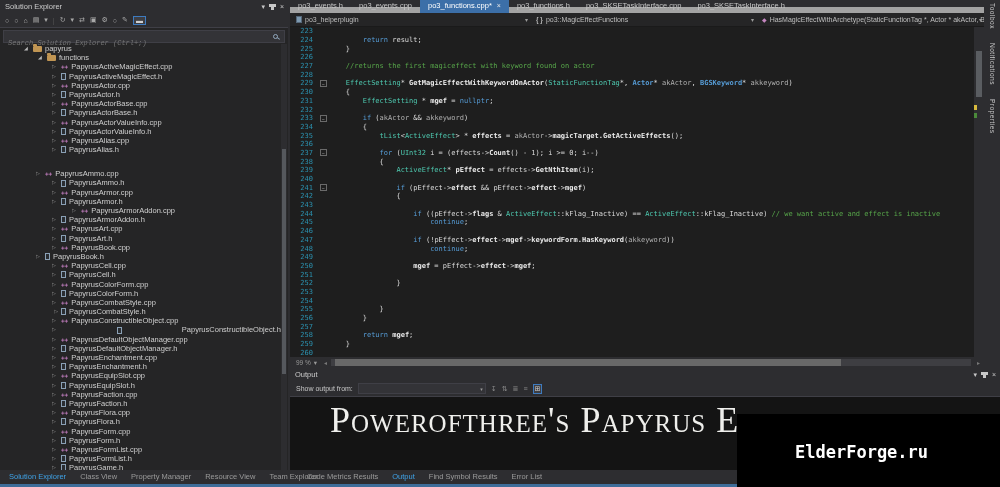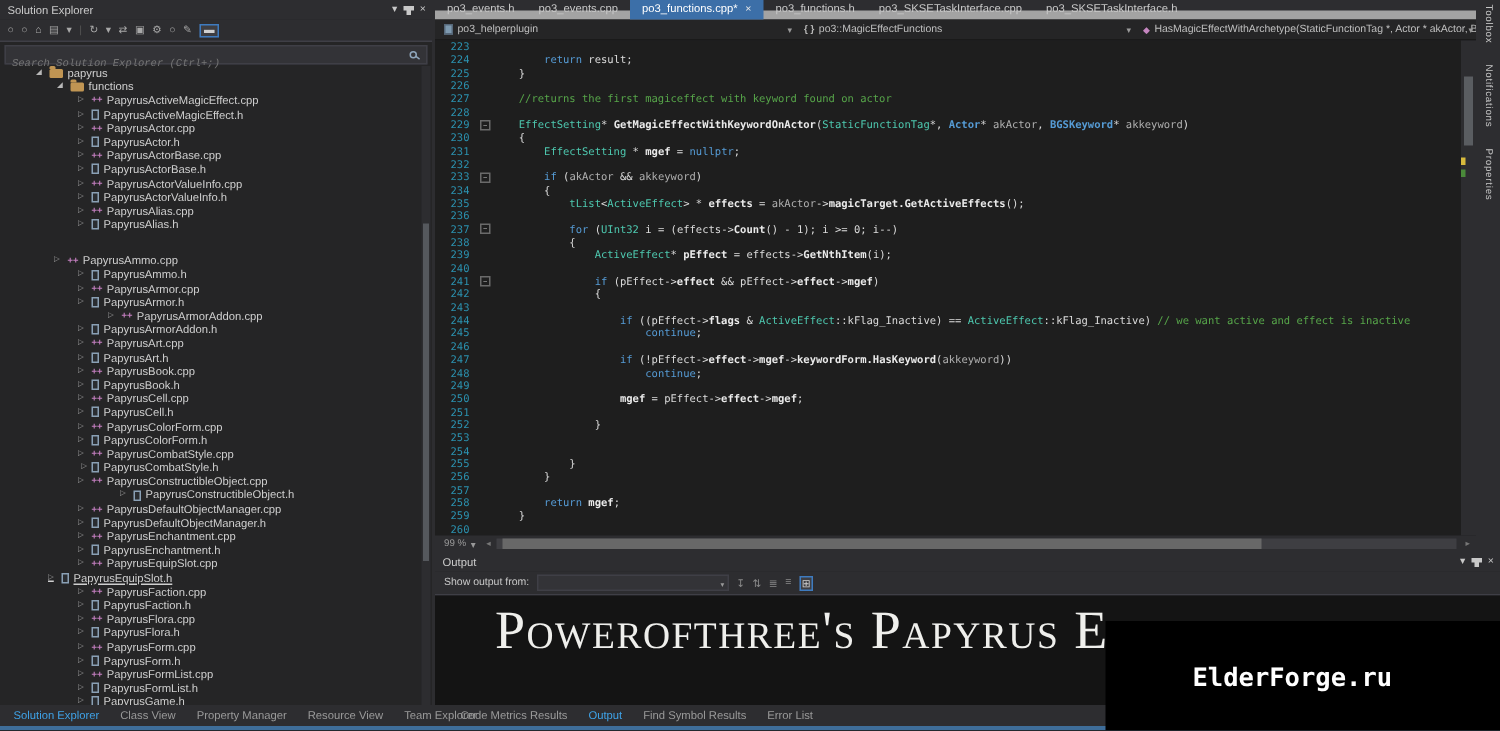--- a/index.html
+++ b/index.html
@@ -238,21 +238,21 @@
         <div class="trow" style="padding-left: 52px;">
           <span class="arr col">▷</span>
           <span class="hico"></span>
           <span>PapyrusArt.h</span>
         </div>
         <div class="trow" style="padding-left: 52px;">
           <span class="arr col">▷</span>
           <span class="cppico">++</span>
           <span>PapyrusBook.cpp</span>
         </div>
-        <div class="trow" style="padding-left: 52px;">
+        <div class="trow" style="padding-left: 36px;">
           <span class="arr col">▷</span>
           <span class="hico"></span>
           <span>PapyrusBook.h</span>
         </div>
         <div class="trow" style="padding-left: 52px;">
           <span class="arr col">▷</span>
           <span class="cppico">++</span>
           <span>PapyrusCell.cpp</span>
         </div>
         <div class="trow" style="padding-left: 52px;">
@@ -278,21 +278,21 @@
         <div class="trow" style="padding-left: 52px; text-align: right;">
           <span class="arr col">▷</span>
           <span class="hico"></span>
           <span>PapyrusCombatStyle.h</span>
         </div>
         <div class="trow" style="padding-left: 52px;">
           <span class="arr col">▷</span>
           <span class="cppico">++</span>
           <span>PapyrusConstructibleObject.cpp</span>
         </div>
-        <div class="trow" style="padding-left: 80px;">
+        <div class="trow" style="padding-left: 52px; justify-content: space-between;">
           <span class="arr col">▷</span>
           <span class="hico"></span>
           <span>PapyrusConstructibleObject.h</span>
         </div>
         <div class="trow" style="padding-left: 52px;">
           <span class="arr col">▷</span>
           <span class="cppico">++</span>
           <span>PapyrusDefaultObjectManager.cpp</span>
         </div>
         <div class="trow" style="padding-left: 52px;">
@@ -308,21 +308,21 @@
         <div class="trow" style="padding-left: 52px;">
           <span class="arr col">▷</span>
           <span class="hico"></span>
           <span>PapyrusEnchantment.h</span>
         </div>
         <div class="trow" style="padding-left: 52px;">
           <span class="arr col">▷</span>
           <span class="cppico">++</span>
           <span>PapyrusEquipSlot.cpp</span>
         </div>
-        <div class="trow" style="padding-left: 32px; text-decoration: underline;">
+        <div class="trow" style="padding-left: 52px;">
           <span class="arr col">▷</span>
           <span class="hico"></span>
           <span>PapyrusEquipSlot.h</span>
         </div>
         <div class="trow" style="padding-left: 52px;">
           <span class="arr col">▷</span>
           <span class="cppico">++</span>
           <span>PapyrusFaction.cpp</span>
         </div>
         <div class="trow" style="padding-left: 52px;">

